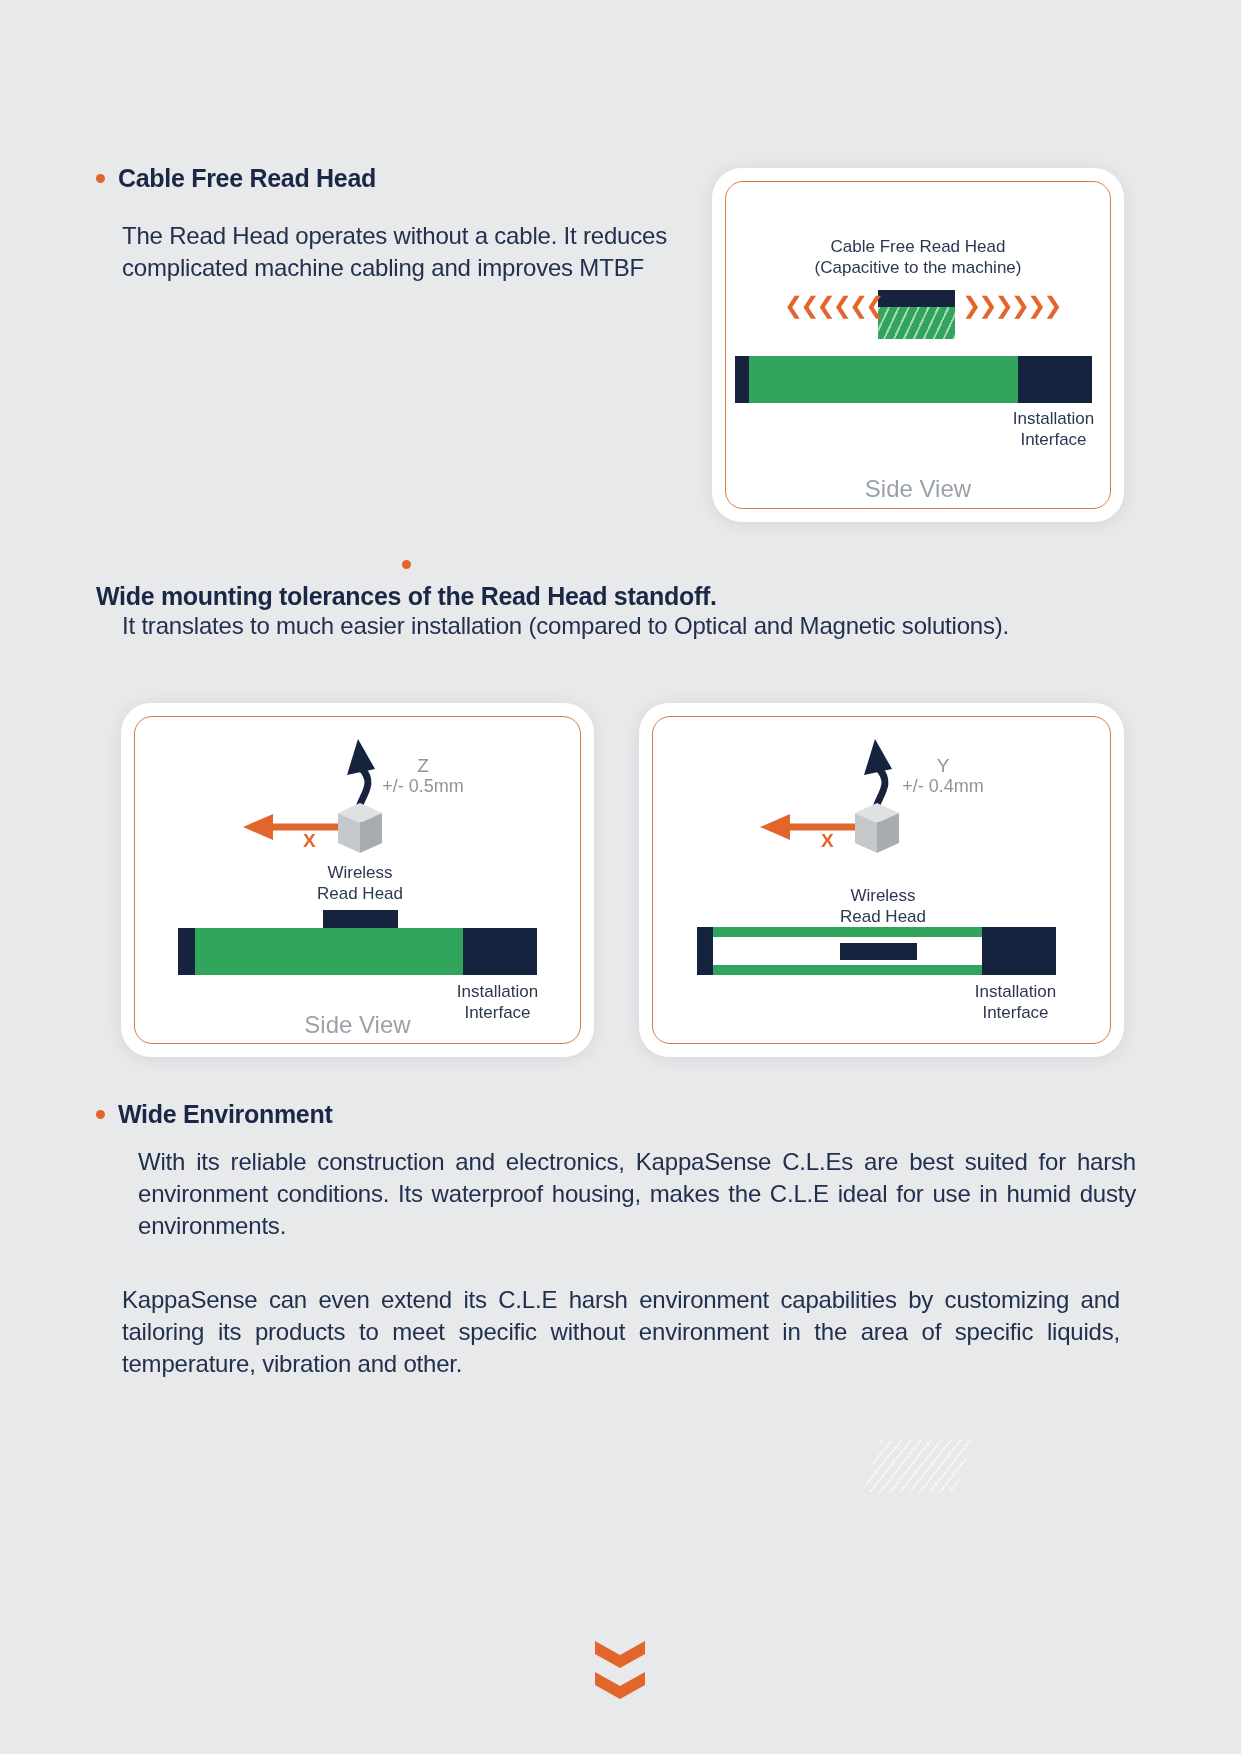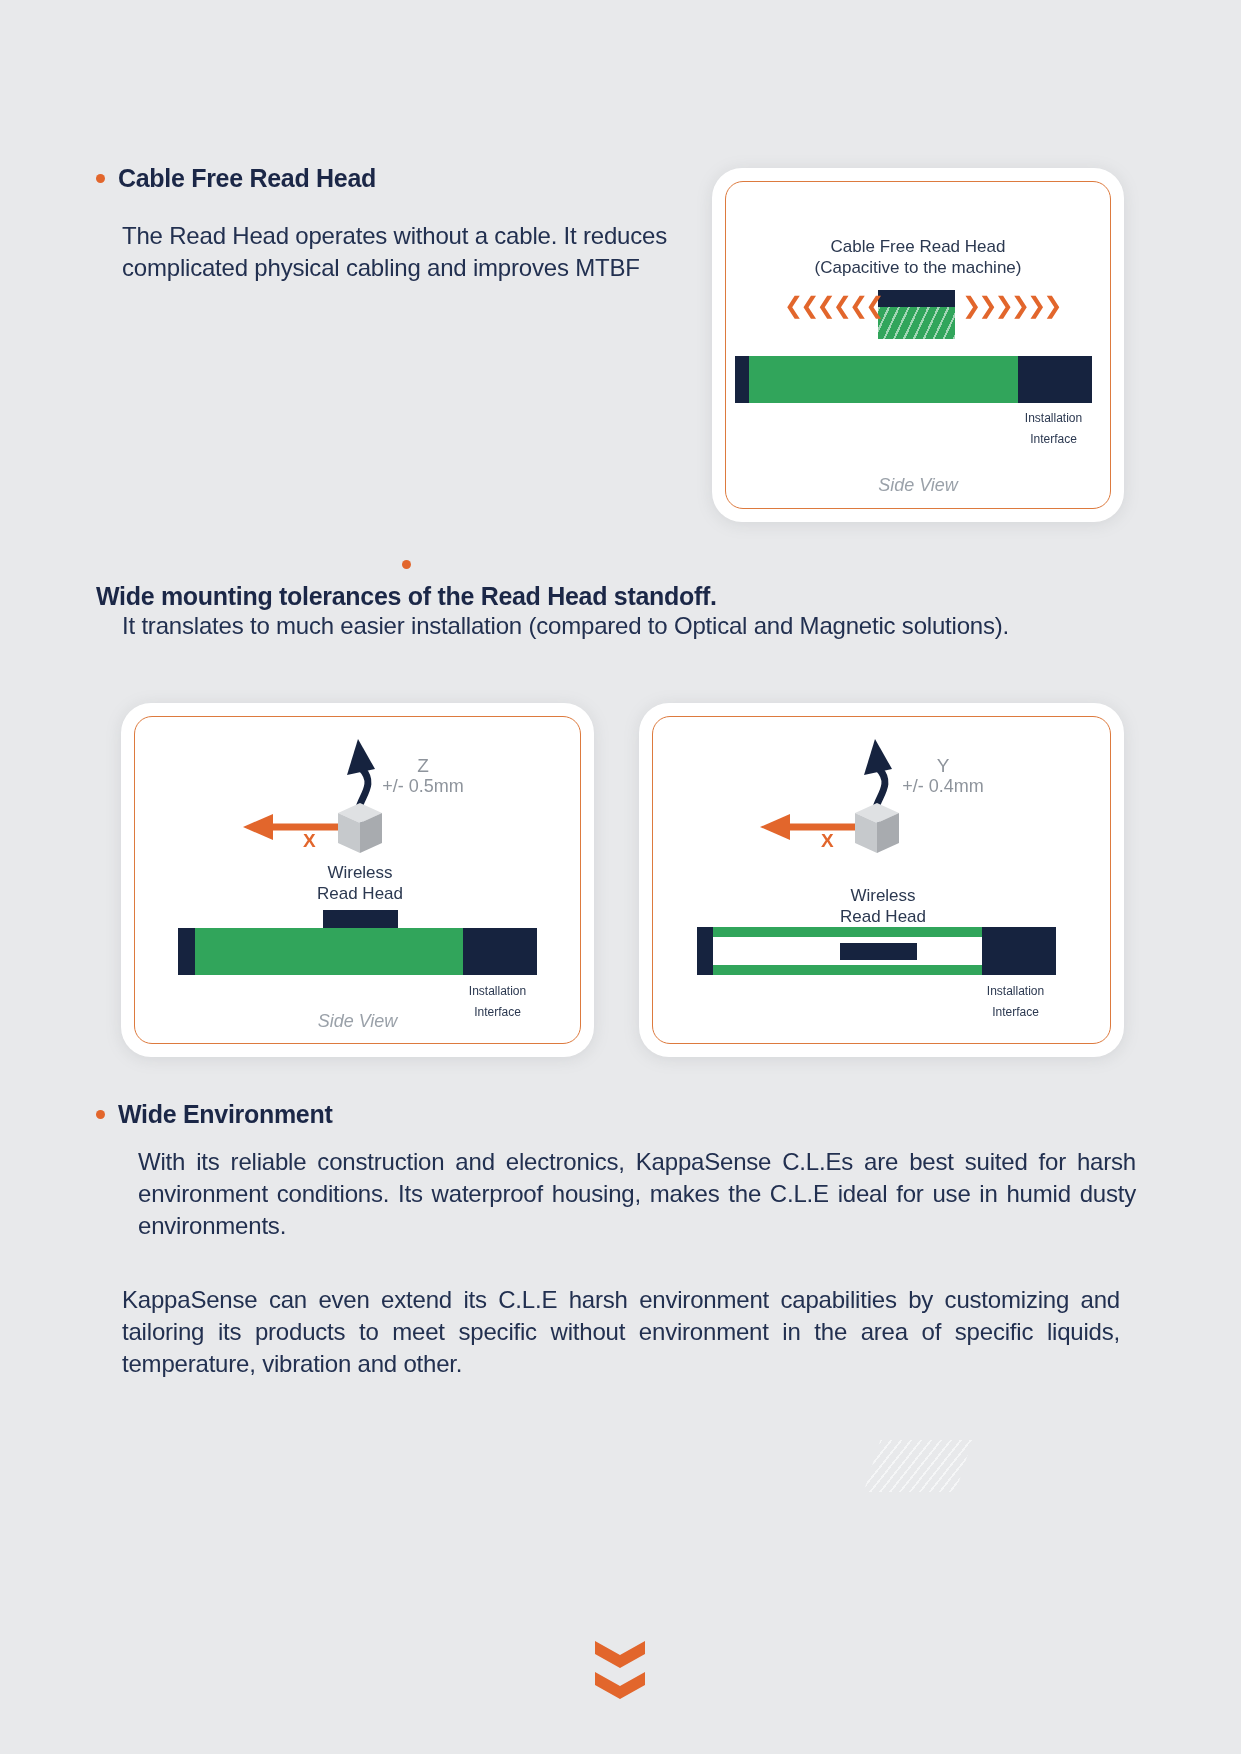--- a/index.html
+++ b/index.html
@@ -12,22 +12,22 @@
   .abs{position:absolute;}
   .heading{display:flex;align-items:center;gap:13px;}
   .heading .dot{width:9px;height:9px;border-radius:50%;background:#e2662c;flex:0 0 auto;}
   .heading .htxt{font-size:25px;font-weight:700;letter-spacing:-0.3px;color:#1b2747;}
   .para{font-size:24px;line-height:32px;letter-spacing:-0.2px;color:#223050;}
   .just{text-align:justify;}
   
   .card-outer{position:absolute;background:#ffffff;border-radius:30px;box-shadow:0 2px 16px rgba(120,125,135,.18);}
   .card-inner{position:absolute;inset:13px;background:#ffffff;border:1.5px solid #dd7a3e;border-radius:18px;}
   .cap{font-size:17px;line-height:21px;color:#2b3850;text-align:center;}
-  .viewlab{font-size:18px;color:#9aa1a9;text-align:center;font-style:italic;}
-  .instlab{font-size:12px;line-height:21px;color:#2b3850;text-align:center;}
+  .viewlab{font-size:24px;color:#9aa1a9;text-align:center;}
+  .instlab{font-size:17px;line-height:21px;color:#2b3850;text-align:center;}
   .axislab{font-size:18px;line-height:21px;color:#8e949c;text-align:center;}
   .xlab{font-size:19px;font-weight:700;color:#e2662c;}
   .chev{font-size:23px;font-weight:700;color:#e2662c;letter-spacing:-3px;line-height:36px;white-space:nowrap;}
   
   .bar{display:flex;}
   .navy{background:#16233f;}
   .green{background:#31a55b;}
   .hatch{
     background-color:#31a55b;
     background-image:repeating-linear-gradient(115deg,rgba(255,255,255,.55) 0 2px,rgba(255,255,255,0) 2px 9px);
@@ -41,21 +41,21 @@
 </style>
 </head>
 <body>
 
 <div class="page">
 
   <div class="abs heading" style="left:96px;top:164px;">
     <span class="dot"></span>
     <span class="htxt">Cable Free Read Head</span>
   </div>
-  <div class="abs para" style="left:122px;top:220px;width:580px;">The Read Head operates without a cable. It reduces complicated physical cabling and improves MTBF</div>
+  <div class="abs para" style="left:122px;top:220px;width:580px;">The Read Head operates without a cable. It reduces complicated machine cabling and improves MTBF</div>
 
   <div class="card-outer" style="left:712px;top:168px;width:412px;height:354px;">
     <div class="card-inner">
       <div class="abs cap" style="left:0;right:0;top:54px;">
         <div>Cable Free Read Head</div>
         <div>(Capacitive to the machine)</div>
       </div>
 
       <div class="abs navy" style="left:152px;top:108px;width:77px;height:17px;"></div>
       <div class="abs hatch" style="left:152px;top:125px;width:77px;height:32px;"></div>

